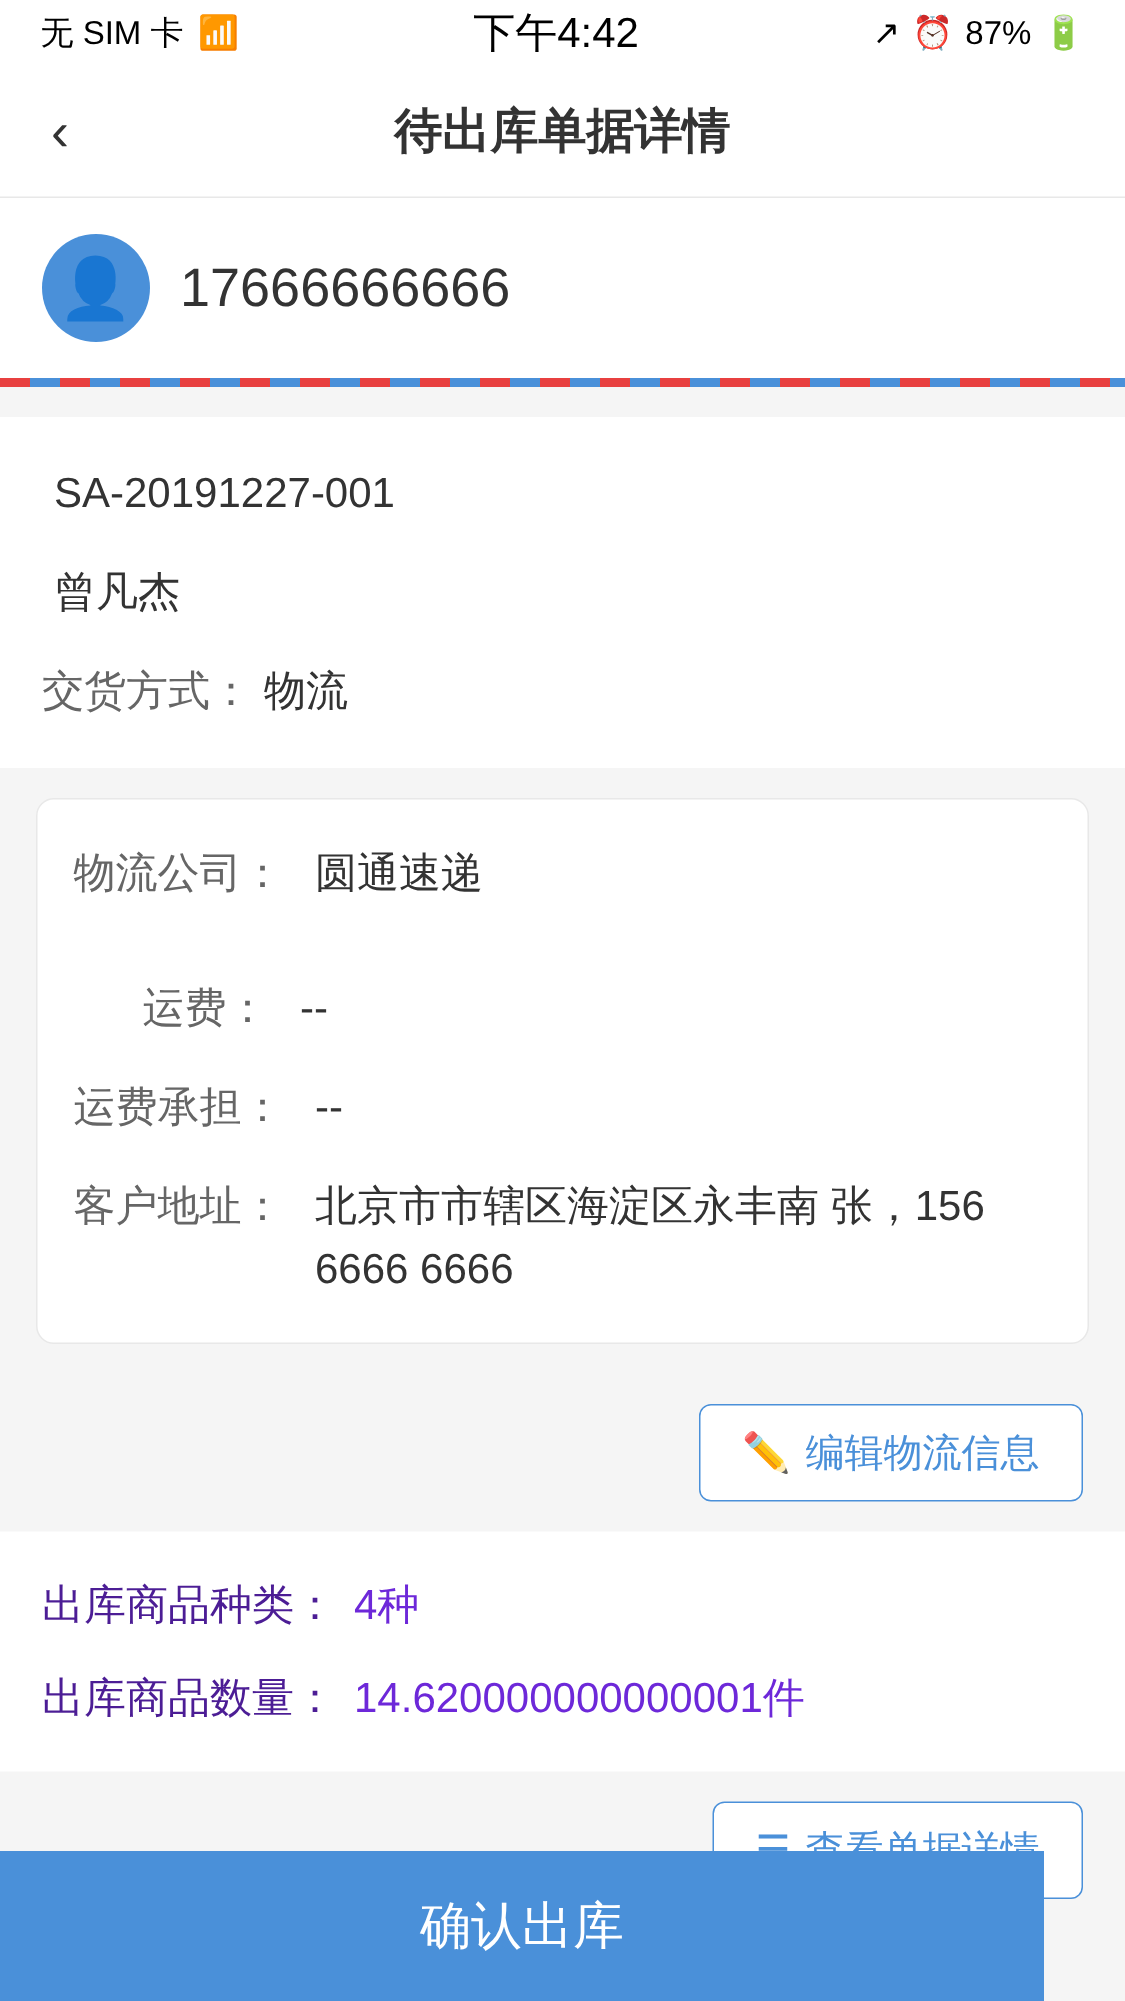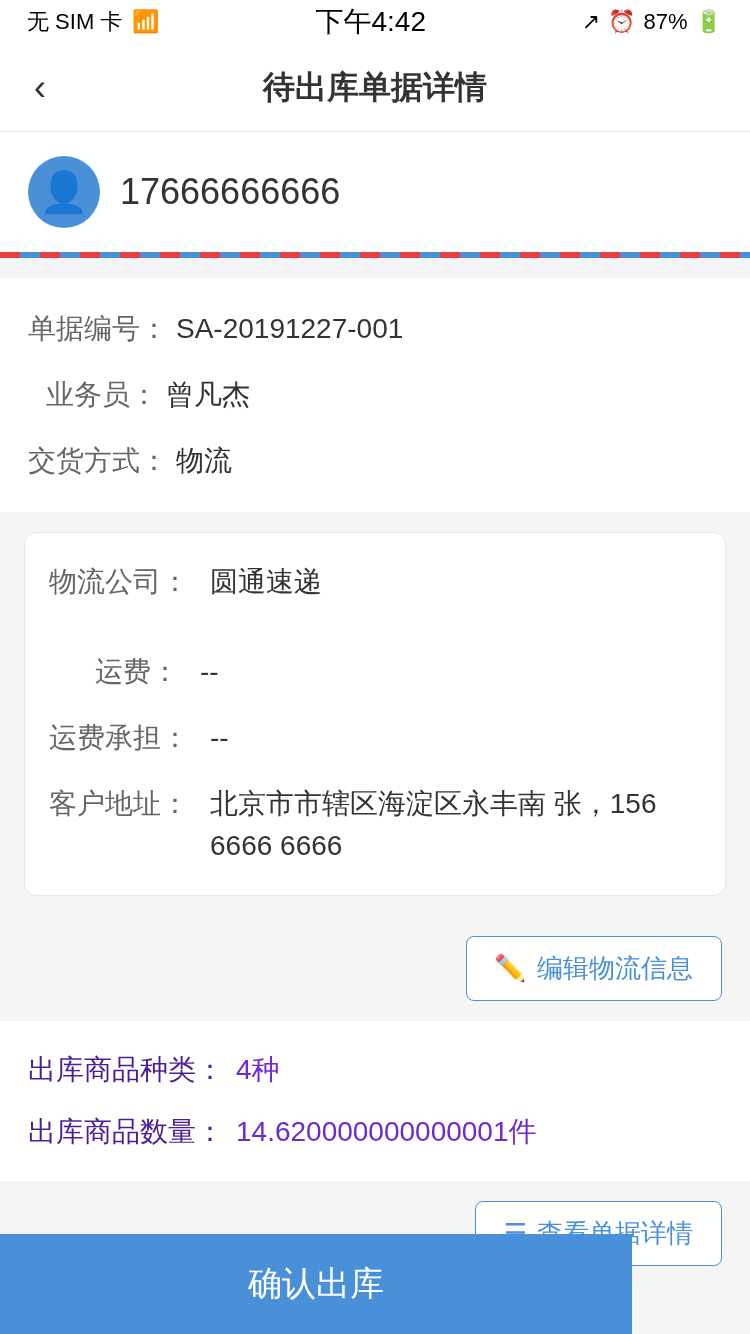--- a/index.html
+++ b/index.html
@@ -235,21 +235,21 @@
       flex: 1;
       background: #f5f5f5;
       min-height: 200px;
     }
 
     
     .confirm-btn-bar {
       position: fixed;
       bottom: 0;
       left: 0;
-      width: 632px;
+      width: 696px;
       background: #4a90d9;
       height: 100px;
       display: flex;
       align-items: center;
       justify-content: center;
       cursor: pointer;
     }
     .confirm-btn-label {
       color: #fff;
       font-size: 34px;
@@ -284,25 +284,23 @@
     <div class="avatar">
       <span class="avatar-icon">👤</span>
     </div>
     <div class="customer-phone">17666666666</div>
   </div>
 
   <div class="dashed-line"></div>
 
   <div class="info-section">
     <div class="info-row">
-      <span class="info-label">单据编号：</span>
       <span class="info-value">SA-20191227-001</span>
     </div>
     <div class="info-row">
-      <span class="info-label">业务员：</span>
       <span class="info-value">曾凡杰</span>
     </div>
     <div class="info-row">
       <span class="info-label">交货方式：</span>
       <span class="info-value">物流</span>
     </div>
   </div>
 
   <div class="logistics-card">
     <div class="logistics-row">

